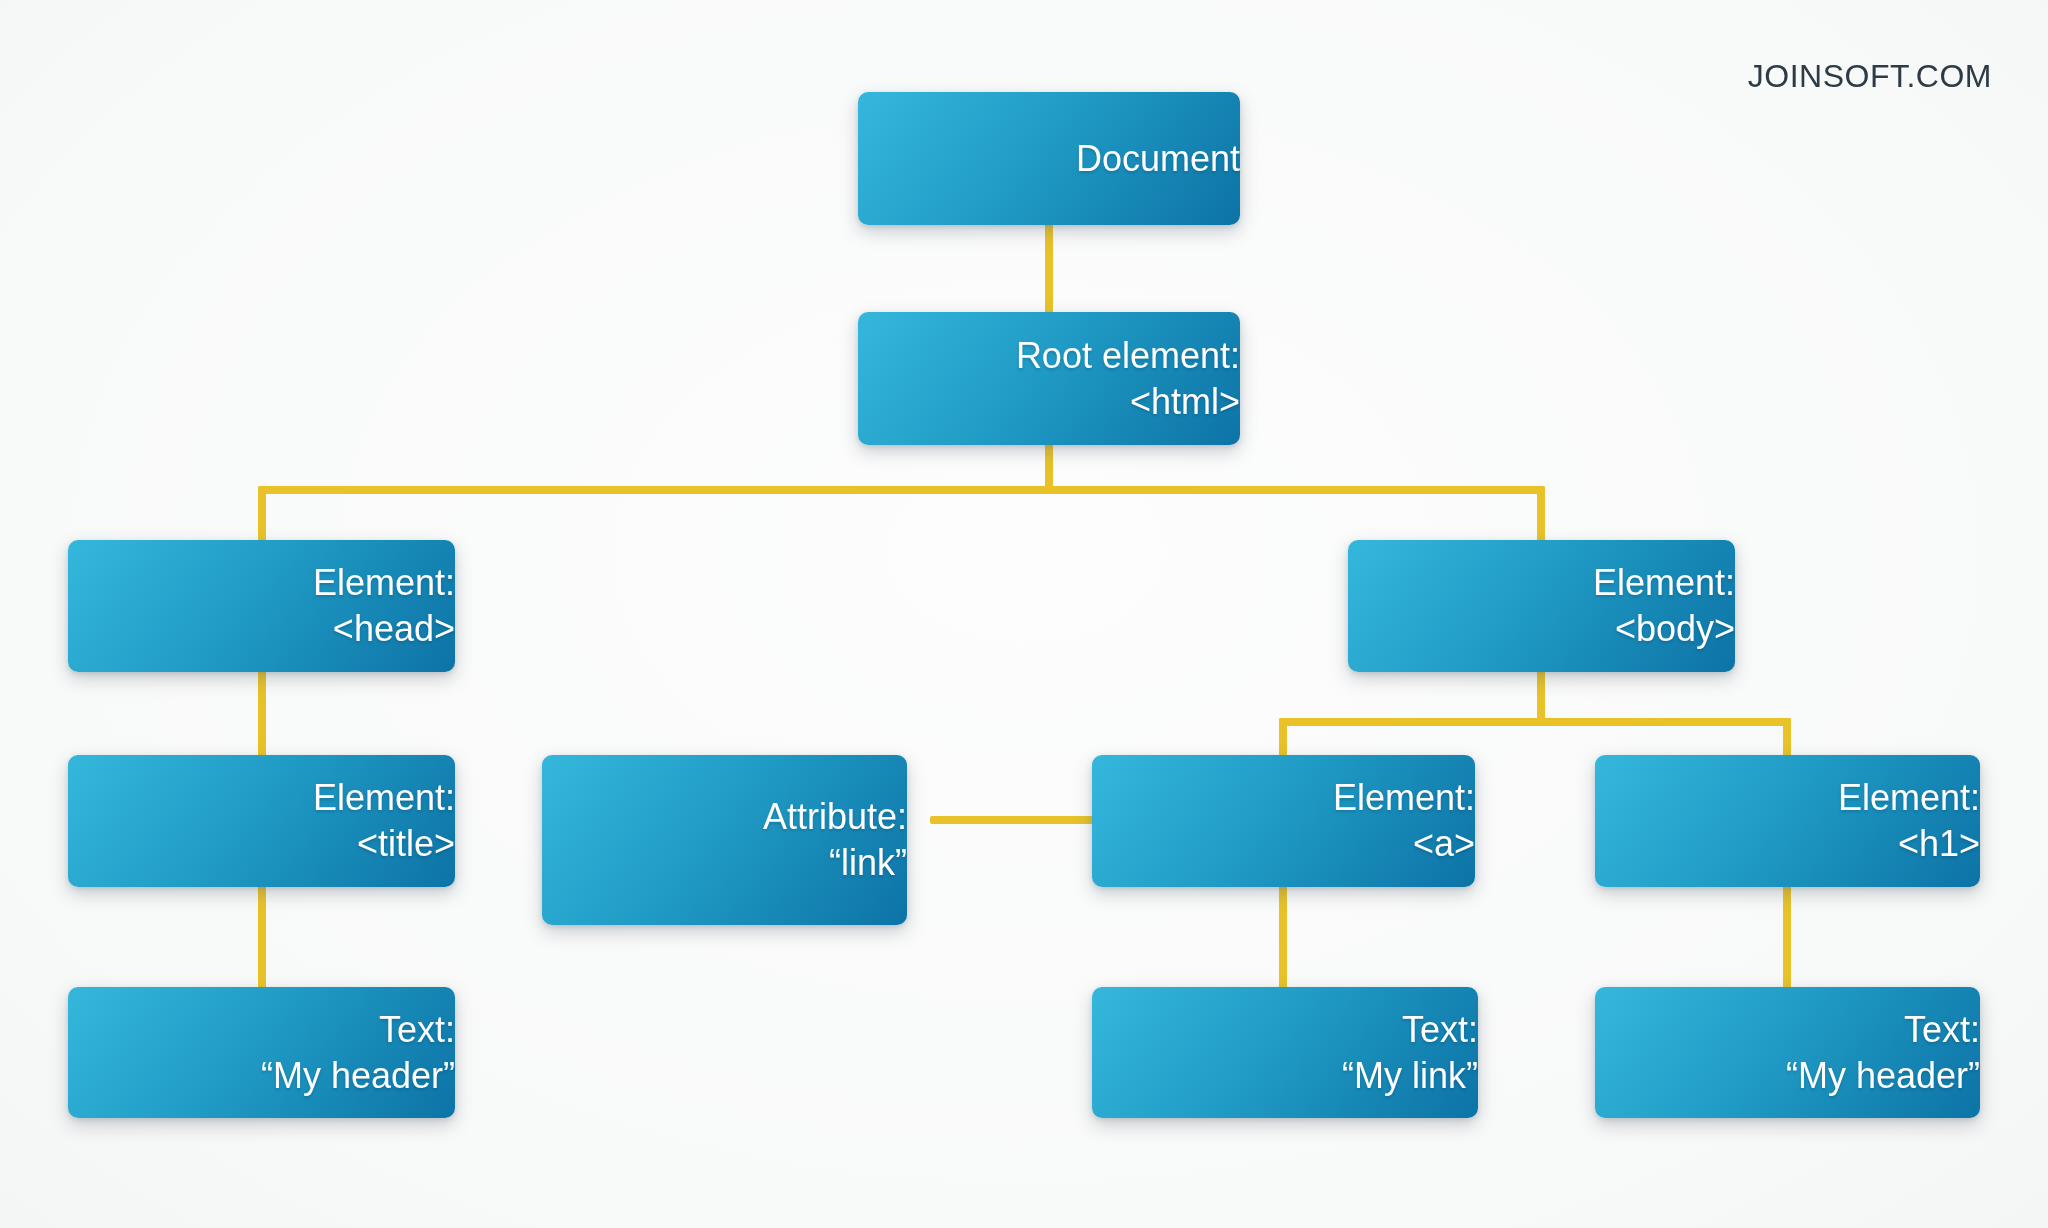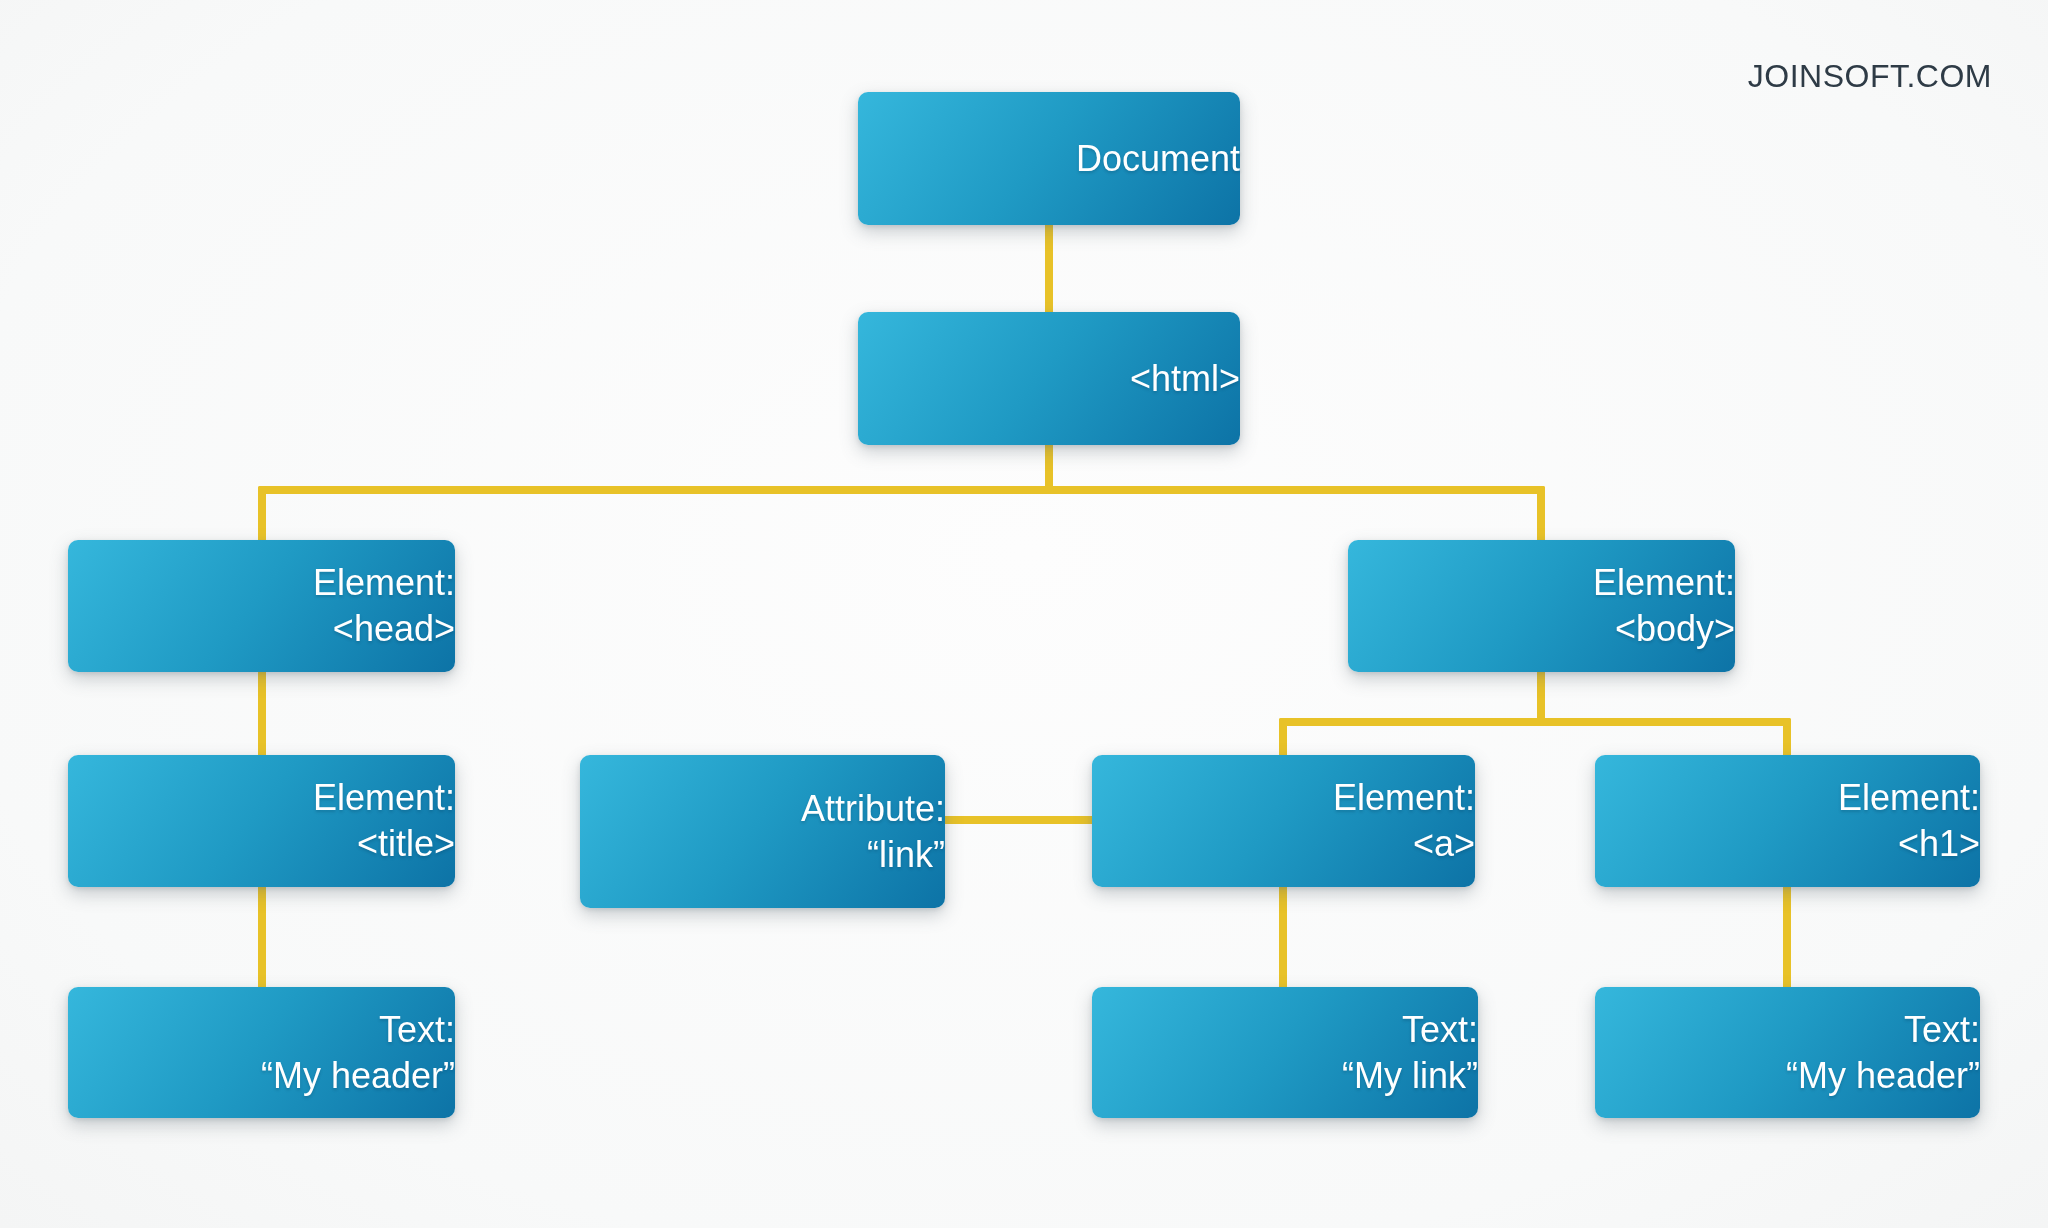--- a/index.html
+++ b/index.html
@@ -51,21 +51,21 @@
     position: absolute;
     background: var(--connector, #e8c228);
     border-radius: 2px;
   }
   
   .pos-document    { left: 858px;  top: 92px;  width: 382px; height: 133px; }
   .pos-html        { left: 858px;  top: 312px; width: 382px; height: 133px; }
   .pos-head        { left: 68px;   top: 540px; width: 387px; height: 132px; }
   .pos-body        { left: 1348px; top: 540px; width: 387px; height: 132px; }
   .pos-title       { left: 68px;   top: 755px; width: 387px; height: 132px; }
-  .pos-href        { left: 580px;  top: 755px; width: 365px; height: 153px; }
+  .pos-href        { left: 542px;  top: 755px; width: 365px; height: 170px; }
   .pos-a           { left: 1092px; top: 755px; width: 383px; height: 132px; }
   .pos-h1          { left: 1595px; top: 755px; width: 385px; height: 132px; }
   .pos-text-title  { left: 68px;   top: 987px; width: 387px; height: 131px; }
   .pos-text-link   { left: 1092px; top: 987px; width: 386px; height: 131px; }
   .pos-text-header { left: 1595px; top: 987px; width: 385px; height: 131px; }
   
   .seg-doc-html        { left: 1045px; top: 222px; width: 8px;    height: 94px;  }
   .seg-html-down       { left: 1045px; top: 442px; width: 8px;    height: 52px;  }
   .seg-rootbar         { left: 258px;  top: 486px; width: 1287px; height: 8px;   }
   .seg-head-stub       { left: 258px;  top: 486px; width: 8px;    height: 58px;  }
@@ -101,20 +101,21 @@
   <div class="connector seg-h1-stub"></div>
   <div class="connector seg-a-text"></div>
   <div class="connector seg-h1-text"></div>
 
   <div class="node pos-document">
     <span>Document</span>
     <span></span>
   </div>
 
   <div class="node pos-html">
+    <span>Root element:</span>
     <span>&lt;html&gt;</span>
   </div>
 
   <div class="node pos-head">
     <span>Element:</span>
     <span>&lt;head&gt;</span>
   </div>
 
   <div class="node pos-body">
     <span>Element:</span>

